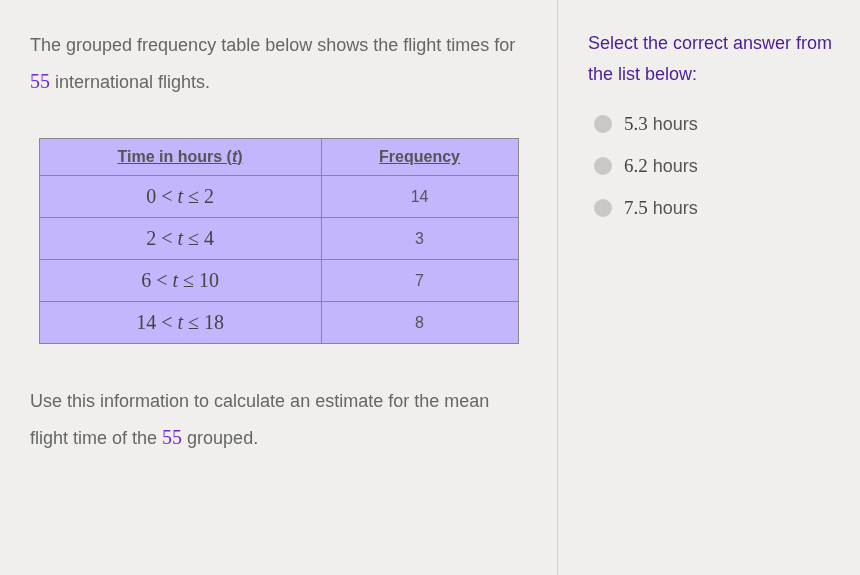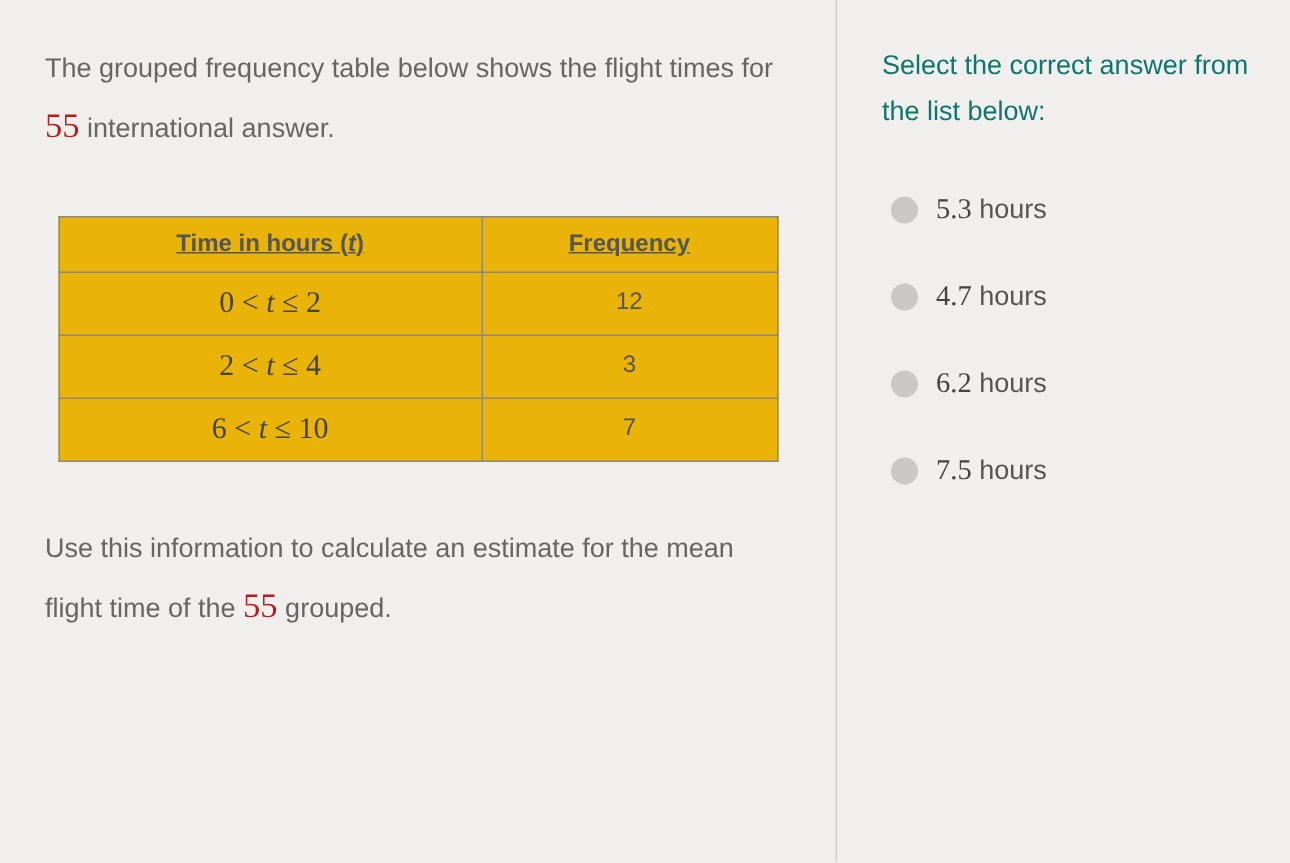--- a/index.html
+++ b/index.html
@@ -22,28 +22,28 @@
       padding: 28px 20px 20px 30px;
     }
     .prompt-text {
       font-size: 18px;
       line-height: 1.9;
       color: #666;
       margin-bottom: 38px;
     }
     .numeric {
       font-family: 'Times New Roman', Times, serif;
-      color: #b91c1c;
-      font-size: 23px;
+      color: #6d28d9;
+      font-size: 20px;
     }
     table {
       border-collapse: collapse;
       width: 480px;
       margin: 16px auto 40px auto;
-      background: #eab308;
+      background: #c4b5fd;
     }
     th, td {
       border: 1px solid #888;
       padding: 9px 10px;
       text-align: center;
       font-weight: normal;
     }
     th {
       font-weight: bold;
       color: #555;
@@ -63,35 +63,34 @@
       font-style: italic;
     }
     .final-prompt {
       font-size: 18px;
       line-height: 1.9;
       color: #666;
     }
     .right-heading {
       font-size: 18px;
       line-height: 1.7;
-      color: #0f766e;
+      color: #4c1d95;
       margin-bottom: 24px;
     }
     .options {
       display: flex;
       flex-direction: column;
       gap: 20px;
       padding-left: 6px;
     }
     .option {
       display: flex;
       align-items: center;
       gap: 12px;
       cursor: pointer;
-      margin-top: 16px;
     }
     .radio-dot {
       width: 18px;
       height: 18px;
       border-radius: 50%;
       background: #c9c8c6;
       flex-shrink: 0;
     }
     .option-label {
       font-size: 18px;
@@ -101,64 +100,64 @@
       font-family: 'Times New Roman', Times, serif;
       font-size: 19px;
       color: #444;
     }
   </style>
 </head>
 <body>
 
 <div class="left-panel">
   <p class="prompt-text">
-    <span>The grouped frequency table below shows the flight times for </span><span class="numeric">55</span><span> international answer.</span>
+    <span>The grouped frequency table below shows the flight times for </span><span class="numeric">55</span><span> international flights.</span>
   </p>
 
   <table>
     <thead>
       <tr>
         <th><span>Time in hours (</span><span class="italic-var">t</span><span>)</span></th>
         <th>Frequency</th>
       </tr>
     </thead>
     <tbody>
       <tr>
         <td class="interval">0 &lt; <span class="italic-var">t</span> ≤ 2</td>
-        <td>12</td>
+        <td>14</td>
       </tr>
       <tr>
         <td class="interval">2 &lt; <span class="italic-var">t</span> ≤ 4</td>
         <td>3</td>
       </tr>
       <tr>
         <td class="interval">6 &lt; <span class="italic-var">t</span> ≤ 10</td>
         <td>7</td>
+      </tr>
+      <tr>
+        <td class="interval">14 &lt; <span class="italic-var">t</span> ≤ 18</td>
+        <td>8</td>
       </tr>
     </tbody>
   </table>
 
   <p class="final-prompt">
     <span>Use this information to calculate an estimate for the mean flight time of the </span><span class="numeric">55</span><span> grouped.</span>
   </p>
 </div>
 
 <div class="right-panel">
   <p class="right-heading">Select the correct answer from the list below:</p>
   <div class="options">
     <div class="option">
       <span class="radio-dot"></span>
       <span class="option-label"><span class="num">5.3</span><span> hours</span></span>
     </div>
     <div class="option">
       <span class="radio-dot"></span>
-      <span class="option-label"><span class="num">4.7</span><span> hours</span></span>
-    </div>
-    <div class="option">
-      <span class="radio-dot"></span>
       <span class="option-label"><span class="num">6.2</span><span> hours</span></span>
     </div>
     <div class="option">
       <span class="radio-dot"></span>
       <span class="option-label"><span class="num">7.5</span><span> hours</span></span>
     </div>
   </div>
 </div>
 
 </body></html>

